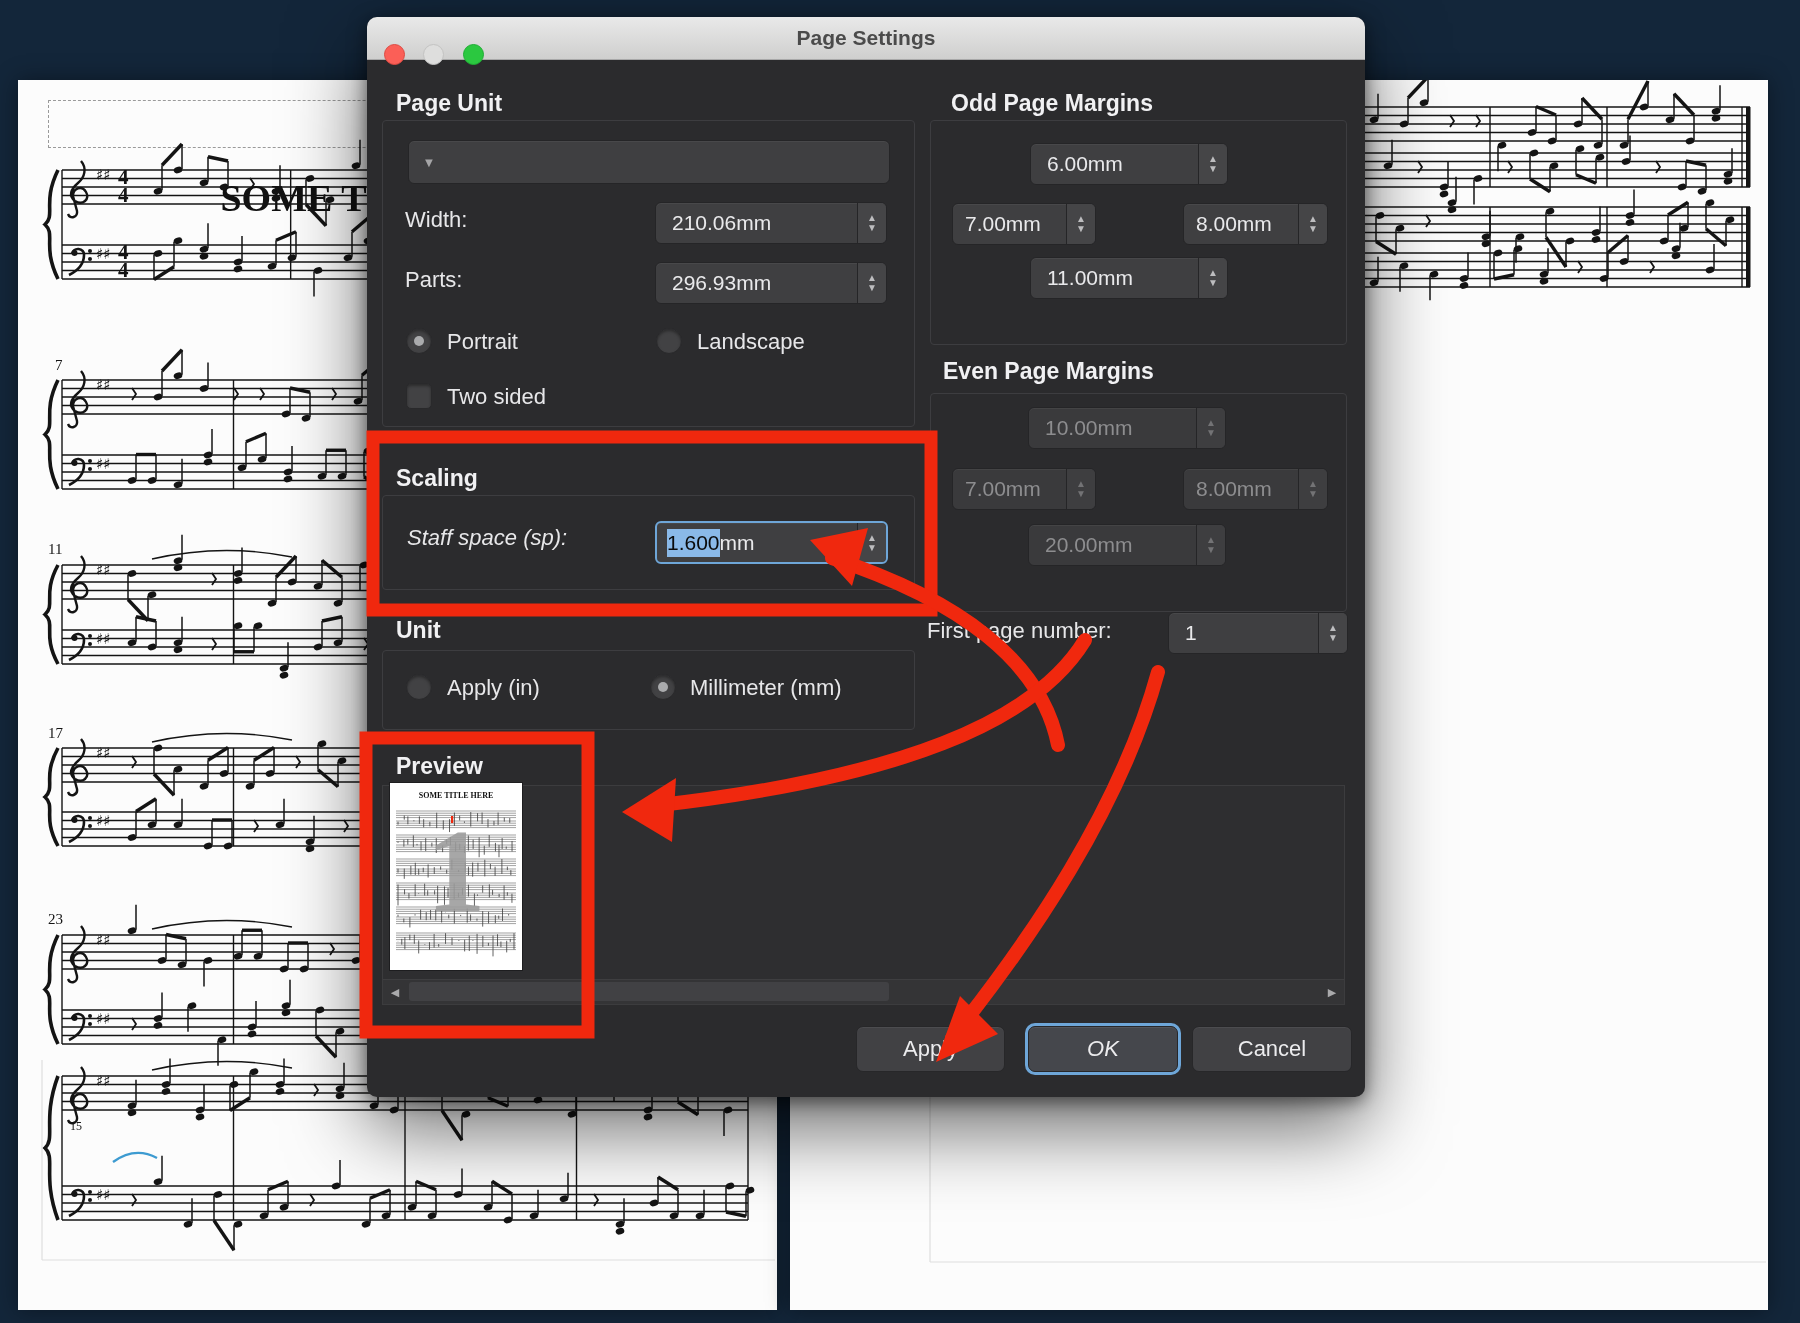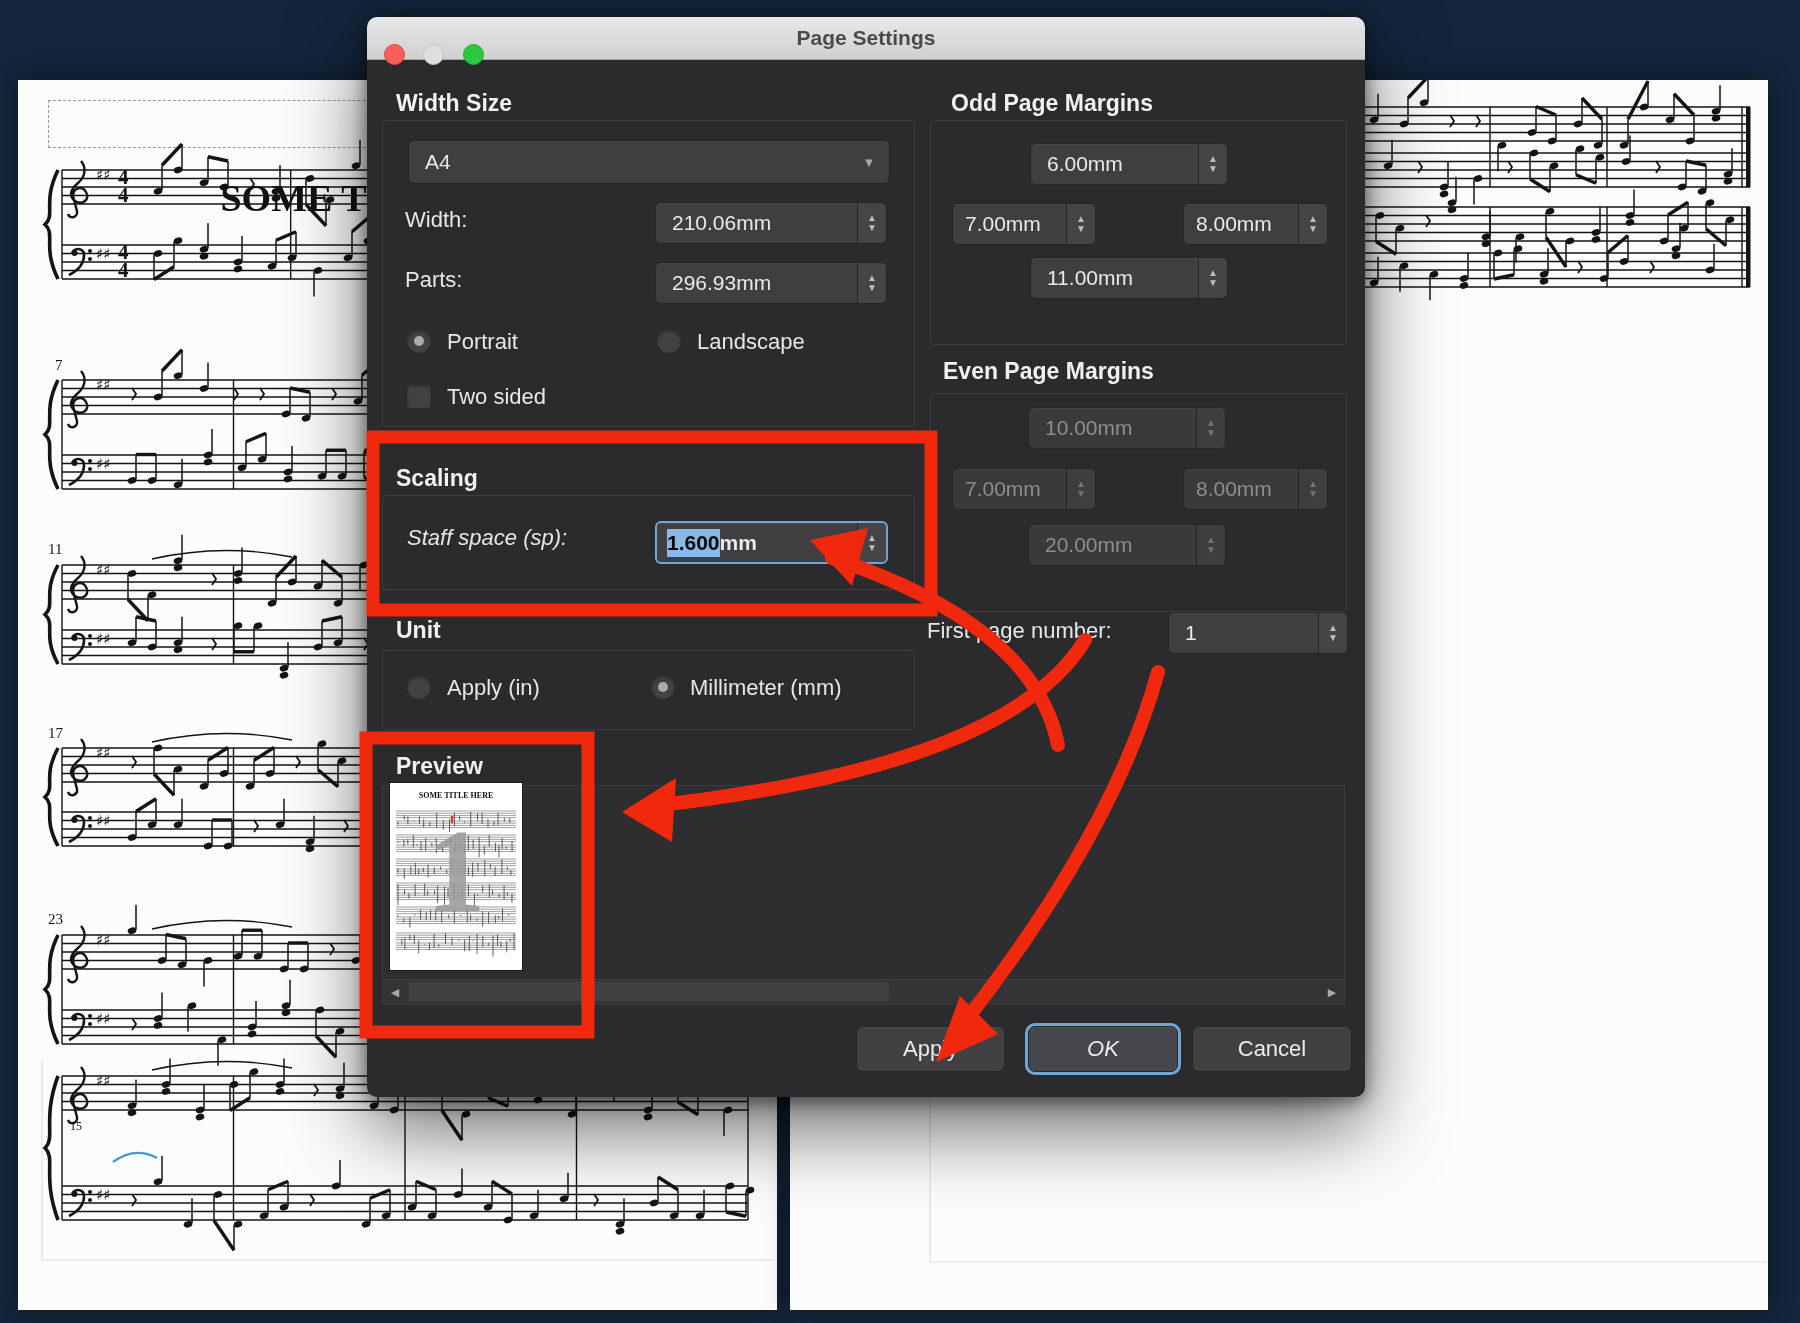--- a/index.html
+++ b/index.html
@@ -1201,24 +1201,23 @@
   </div>
 
   <div class="dialog">
     <div class="titlebar">
       <span class="light close"></span>
       <span class="light min"></span>
       <span class="light zoom"></span>
       <span class="title">Page Settings</span>
     </div>
 
-    <div class="hd" style="left:29px;top:73px;">Width Size</div>
+    <div class="hd" style="left:29px;top:73px;">Page Unit</div>
     <div class="grp" style="left:15px;top:103px;width:531px;height:305px;"></div>
     <div class="fld combo" style="left:41px;top:123px;width:482px;height:44px;">
-      <span class="val">A4</span>
       <span class="arrow">▼</span>
     </div>
     <div class="lbl" style="left:38px;top:190px;">Width:</div>
     <div class="fld" style="left:288px;top:185px;width:232px;height:42px;">
       <span class="val">210.06mm</span>
       <span class="spinbtns">
           <span>▲</span>
           <span>▼</span>
         </span>
     </div>
@@ -1233,21 +1232,21 @@
     <div class="radio on" style="left:39px;top:311px;"></div>
     <div class="lbl" style="left:80px;top:312px;">Portrait</div>
     <div class="radio" style="left:289px;top:311px;"></div>
     <div class="lbl" style="left:330px;top:312px;">Landscape</div>
     <div class="chk" style="left:39px;top:366px;"></div>
     <div class="lbl" style="left:80px;top:367px;">Two sided</div>
 
     <div class="hd" style="left:29px;top:448px;text-align:right;">Scaling</div>
     <div class="grp" style="left:15px;top:478px;width:531px;height:93px;"></div>
     <div class="lbl" style="left:40px;top:508px;font-style:italic;">Staff space (sp):</div>
-    <div class="fld focus" style="left:288px;top:504px;width:233px;height:43px;font-weight:bold;">
+    <div class="fld focus" style="left:288px;top:504px;width:233px;height:43px;">
       <span class="val" style="padding-left:10px;">
           <span class="sel-txt">1.600</span>
           <span>mm</span>
         </span>
       <span class="spinbtns">
           <span>▲</span>
           <span>▼</span>
         </span>
     </div>
 

